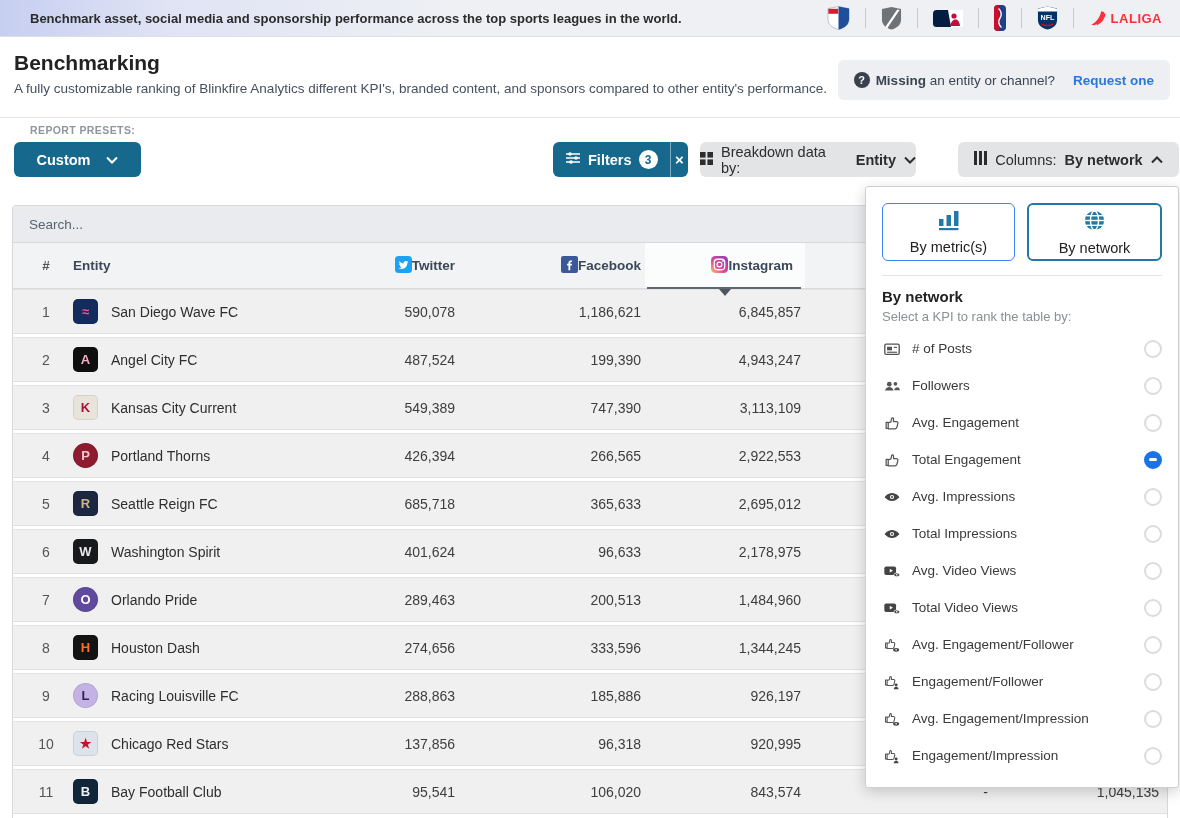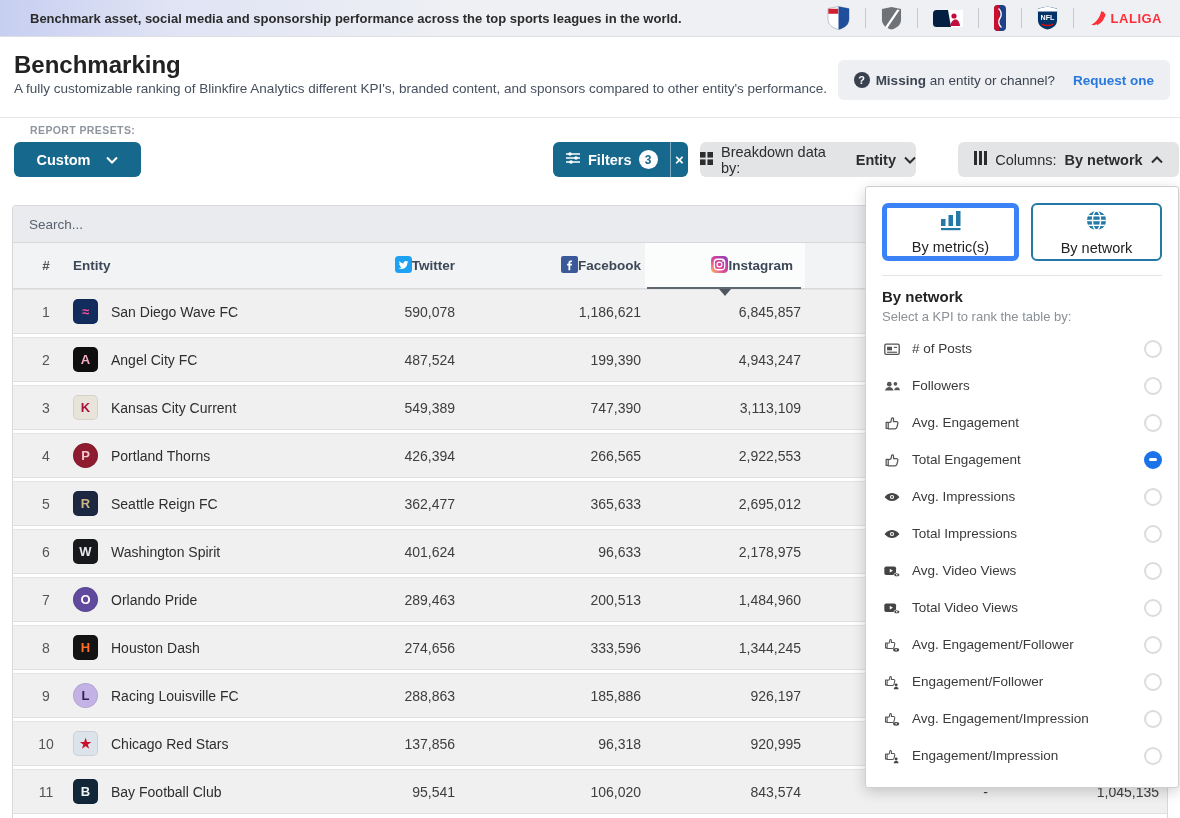--- a/index.html
+++ b/index.html
@@ -13,21 +13,21 @@
     border-bottom:1px solid #dcdfe4; display:flex; align-items:center; padding:0 18px 0 30px; }
   .banner-text { font-size:13px; font-weight:bold; color:#2c2c2c; }
   .league-logos { margin-left:auto; display:flex; align-items:center; gap:15px; }
   .logo-sep { width:1px; height:20px; background:#c7c9cd; }
   .league { display:flex; align-items:center; cursor:pointer; }
   .laliga-word { font-size:13px; font-weight:bold; color:#ff2d37; letter-spacing:.5px; margin-left:4px; }
 
   
   .page-header { position:absolute; top:37px; left:0; right:0; height:81px;
     background:#fff; border-bottom:1px solid #e4e6e9; }
-  .page-title { position:absolute; left:14px; top:14px; font-size:24px; font-weight:bold; color:#222; }
+  .page-title { position:absolute; left:14px; top:14px; font-size:21px; font-weight:bold; color:#222; }
   .page-desc { position:absolute; left:14px; top:44px; font-size:13.5px; color:#46505e; }
   .help-box { position:absolute; right:10px; top:23px; height:40px; background:#edeff2;
     border-radius:6px; display:flex; align-items:center; padding:0 16px; font-size:13.5px; color:#3d4451; gap:6px; }
   .help-q { width:16px; height:16px; border-radius:50%; background:#39404e; color:#fff;
     font-size:11px; font-weight:bold; display:flex; align-items:center; justify-content:center; }
   .help-link { color:#2878dd; font-weight:bold; margin-left:12px; cursor:pointer; }
 
   
   .presets-label { position:absolute; left:14px; top:124px; font-size:10.5px; font-weight:bold;
     color:#8f959d; letter-spacing:.4px;margin-left:16px; }
@@ -71,21 +71,21 @@
   .rank { color:#555; text-align:center; padding-right:10px; }
   .entity { display:flex; align-items:center; gap:13px; font-size:14px; color:#2e2e2e; }
   .tlogo { width:25px; height:25px; border-radius:5px; flex:none; display:flex; align-items:center;
     justify-content:center; font-size:13px; font-weight:bold; box-shadow:inset 0 0 0 1px rgba(0,0,0,.08); }
   .num { text-align:right; padding-right:4px; }
 
   
   .panel { position:absolute; left:865px; top:186px; width:314px; height:602px; background:#fff;
     border:1px solid #cfcfcf; border-radius:3px; box-shadow:0 4px 14px rgba(0,0,0,.18); z-index:20; }
   .toggles { display:flex; gap:12px; padding:16px 16px 0 16px; }
-  .toggle { flex:1; height:58px; background:#fff; border:5px solid #3b82f6; border-radius:6px;
+  .toggle { flex:1; height:58px; background:#fff; border:1px solid #3b82f6; border-radius:6px;
     display:flex; flex-direction:column; align-items:center; justify-content:center; gap:5px;
     font-size:14.5px; color:#222; cursor:pointer; }
   .toggle.active { border:2px solid #2379a8; }
   .panel-divider { height:1px; background:#e4e4e4; margin:14px 16px 12px 16px; }
   .panel-heading { font-size:15px; font-weight:bold; color:#222; margin:0 16px; }
   .panel-sub { font-size:13px; color:#8a9097; margin:4px 16px 6px 16px; }
   .kpi-list { }
   .kpi { height:37px; display:flex; align-items:center; padding:0 16px; cursor:pointer; }
   .kicon { width:20px; display:flex; justify-content:center; flex:none; }
   .klabel { font-size:13.5px; color:#3a3a3a; margin-left:10px; }
@@ -314,21 +314,21 @@
       <div class="c num">2,922,553</div>
       <div class="c num"></div>
       <div class="c num"></div>
     </div>
     <div class="grid7 trow">
       <div class="c rank">5</div>
       <div class="c entity">
           <span class="tlogo" style="background: rgb(28, 39, 66); color: rgb(205, 183, 135); border-radius: 5px;">R</span>
           <span>Seattle Reign FC</span>
         </div>
-      <div class="c num">362,477</div>
+      <div class="c num">685,718</div>
       <div class="c num">365,633</div>
       <div class="c num">2,695,012</div>
       <div class="c num"></div>
       <div class="c num"></div>
     </div>
     <div class="grid7 trow">
       <div class="c rank">6</div>
       <div class="c entity">
           <span class="tlogo" style="background: rgb(23, 25, 29); color: rgb(233, 233, 233); border-radius: 5px;">W</span>
           <span>Washington Spirit</span>

